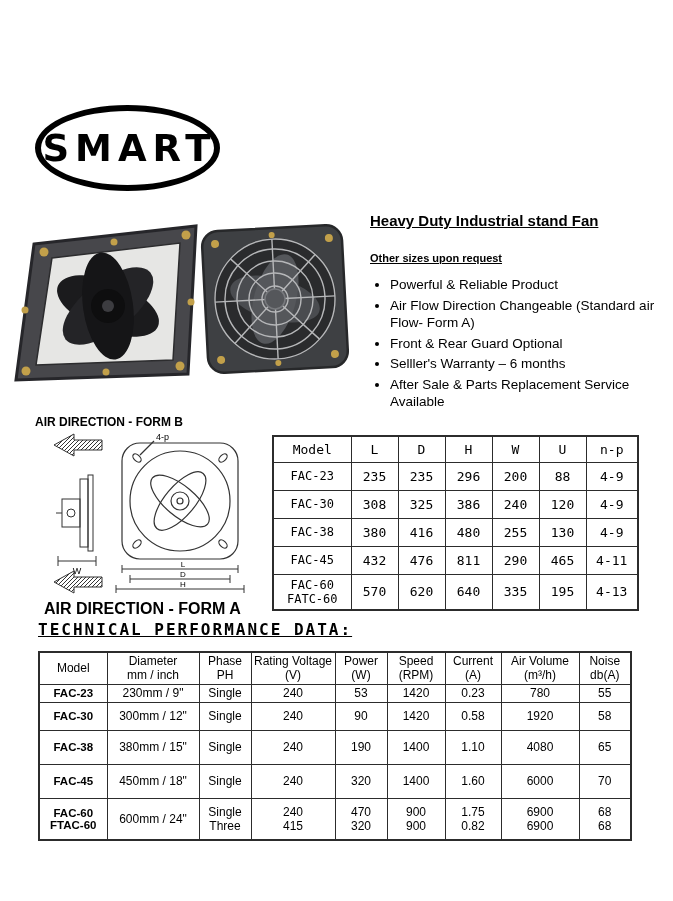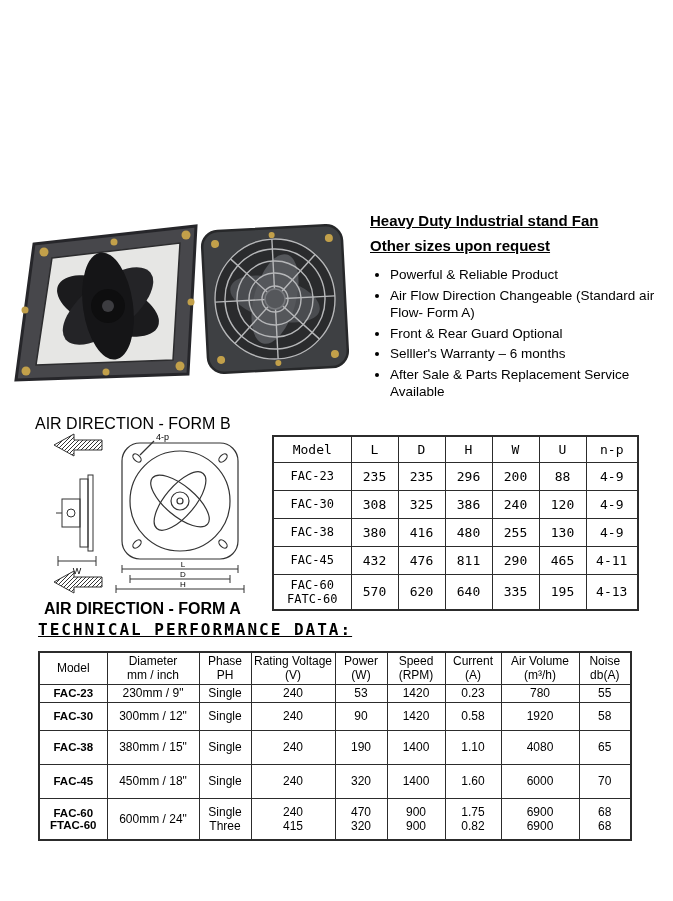--- a/index.html
+++ b/index.html
@@ -33,26 +33,26 @@
   }
 
   
   .fan-left  { position: absolute; left: 8px;  top: 210px; }
   .fan-right { position: absolute; left: 196px; top: 221px; }
 
   
   .info { position: absolute; left: 370px; top: 202px; width: 300px; }
   .info .sizes    { font-weight: bold; font-size: 15px; }
   .info .title    { font-weight: bold; font-size: 15px; text-decoration: underline; margin-top: 10px; }
-  .info .subtitle { font-weight: bold; font-size: 15px; text-decoration: underline; margin-top: 8px; }
+  .info .subtitle { font-weight: bold; font-size: 11px; text-decoration: underline; margin-top: 23px; }
   .bullets { margin: 12px 0 0 0; padding-left: 20px; font-size: 13.5px; line-height: 17.5px; }
   .bullets li { margin-bottom: 3px; }
 
   
-  .form-b-label { position: absolute; left: 35px; top: 415px; font-size: 16px; font-weight: normal; }
+  .form-b-label { position: absolute; left: 35px; top: 415px; font-size: 12px; font-weight: bold; }
   .form-a-label { position: absolute; left: 44px; top: 600px; font-size: 16px; font-weight: bold; }
 
   .diagram { position: absolute; left: 50px; top: 429px; }
 
   
   .dim-table {
     position: absolute; left: 272px; top: 435px;
     border-collapse: collapse;
     border: 2px solid #2c2c2c;
     font-family: "DejaVu Sans Mono", monospace;
@@ -116,20 +116,23 @@
   .perf-table tbody tr:nth-child(3) { height: 34px; }
   .perf-table tbody tr:nth-child(4) { height: 34px; }
   .perf-table tbody tr:nth-child(5) { height: 42px; }
   .perf-table tbody td:first-child { font-weight: bold; font-size: 11.5px; }
 </style>
 </head>
 <body>
 
 <div class="page">
 
+  <div class="logo">
+    <span>SMART</span>
+  </div>
 
   <svg class="fan-left" width="200" height="188" viewBox="0 0 200 188">
     <defs>
       <clipPath id="clipL">
           <polygon points="44,48 172,33 165,150 28,155"></polygon>
         </clipPath>
     </defs>
     <polygon points="26,34 188,16 180,164 8,170" fill="#47474b" stroke="#26262a" stroke-width="3"></polygon>
     <polygon points="44,48 172,33 165,150 28,155" fill="#e6e6e4" stroke="#2c2c2e" stroke-width="1.5"></polygon>
     <g clip-path="url(#clipL)">

